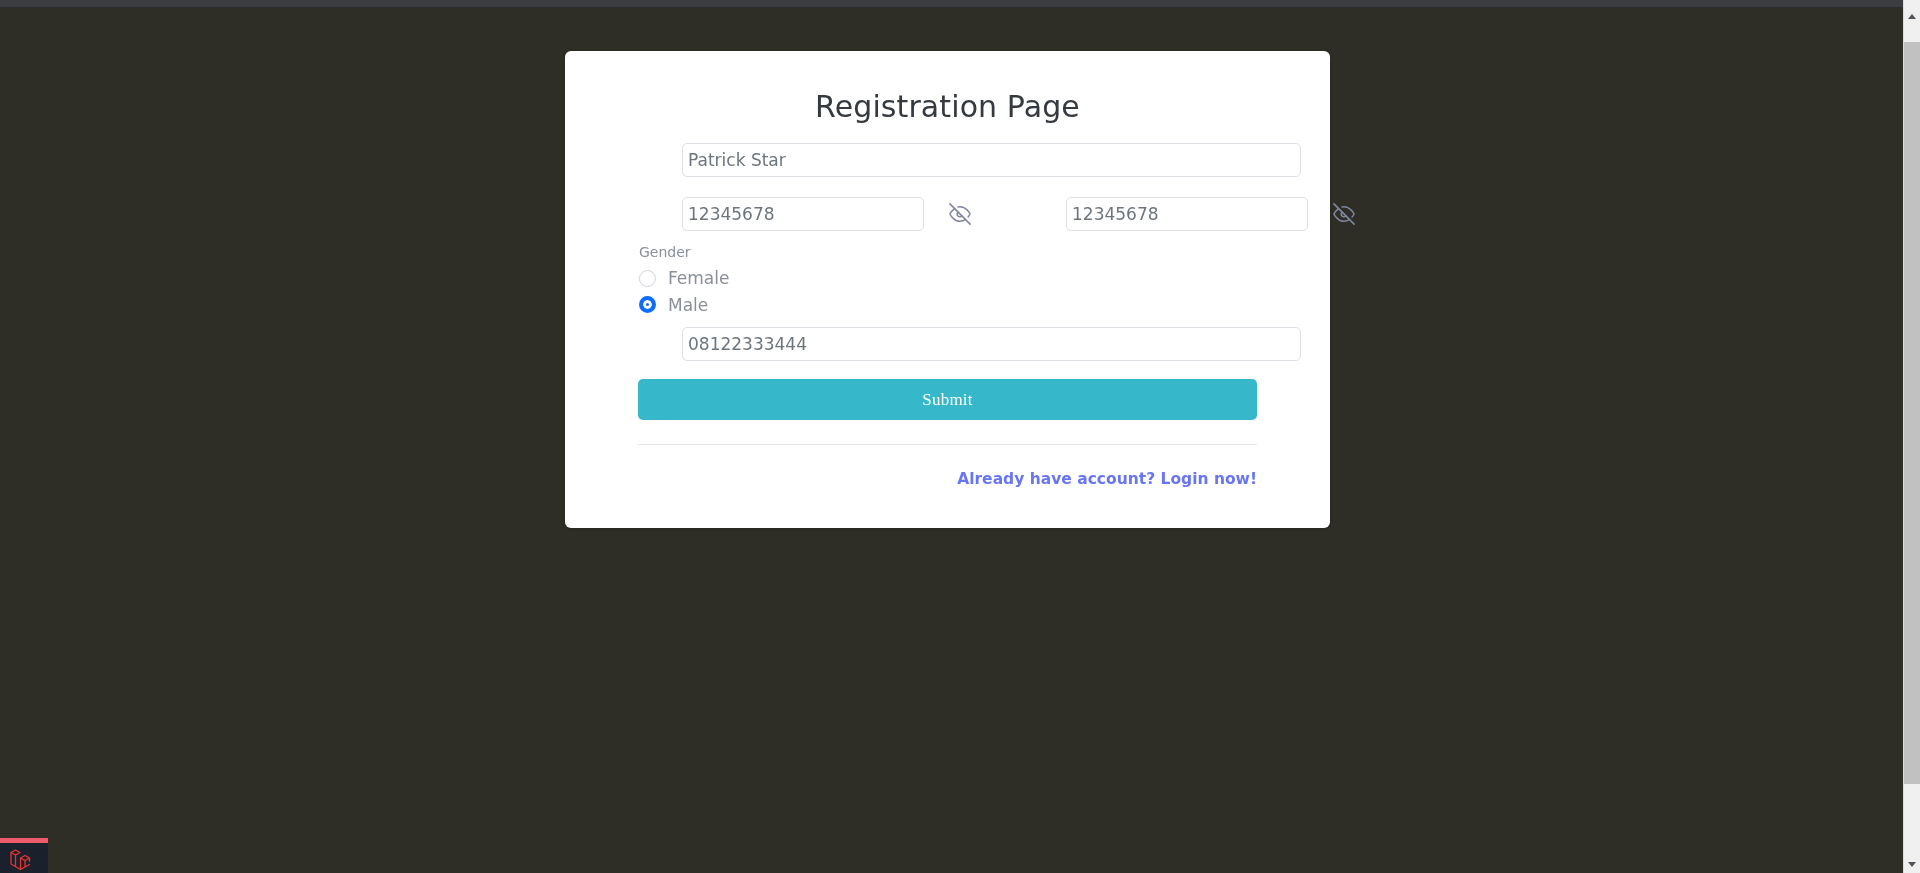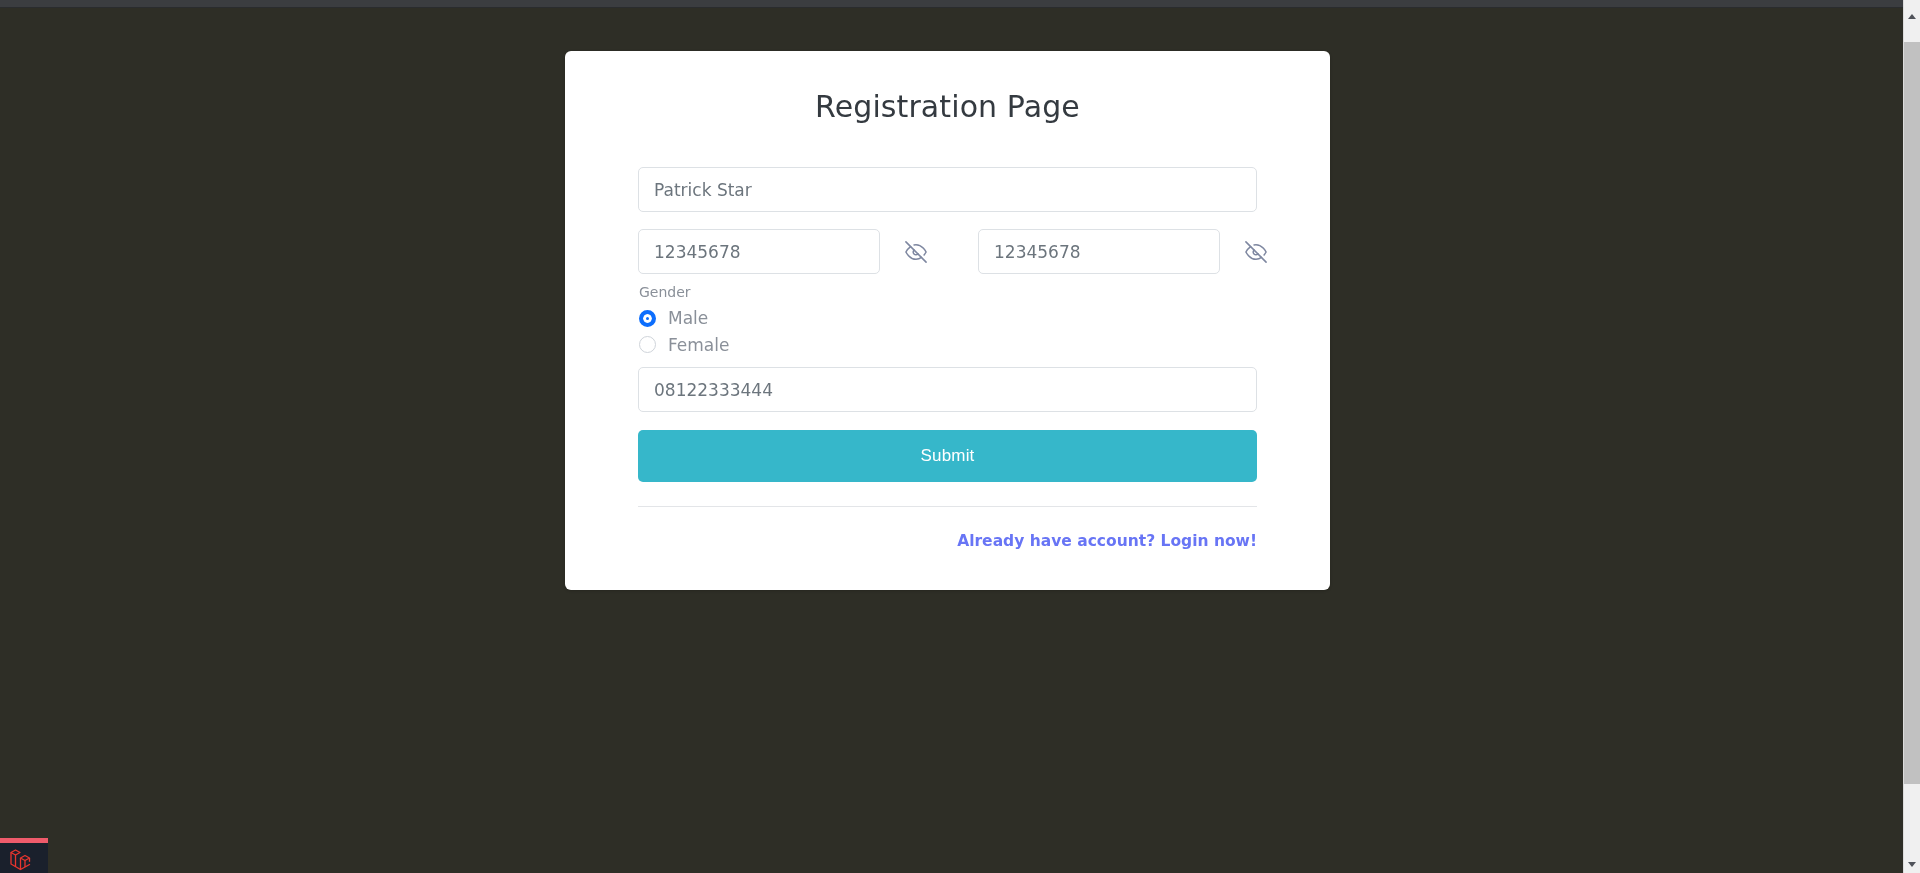--- a/index.html
+++ b/index.html
@@ -50,46 +50,47 @@
     top: 43px;
     width: 765px;
     box-sizing: border-box;
     background: #ffffff;
     border-radius: 6px;
     padding: 38px 73px 40px 73px;
     box-shadow: 0 1px 3px rgba(0,0,0,0.18);
   }
 
   #page-title {
-    margin: 0 0 42px 0;
+    margin: 0 0 18px 0;
     text-align: center;
     font-size: 30px;
     font-weight: 400;
     color: #343a40;
     letter-spacing: 0.1px;
     line-height: 1.2;
   }
 
   .field-row {
     margin-bottom: 17px;
   }
 
   .text-input {
     display: block;
     width: 100%;
     box-sizing: border-box;
-    height: 45px;
-    padding: 6px 15px;
+    height: 34px;
+    padding: 6px 5px;
     font-family: "DejaVu Sans", sans-serif;
     font-size: 17px;
     color: #6c757d;
     background: #ffffff;
     border: 1px solid #dde1e5;
     border-radius: 5px;
     outline: none;
+    margin-left: 44px;
   }
   .text-input::placeholder { color: #6c757d; }
 
   
   .password-row {
     display: flex;
     align-items: center;
     margin-bottom: 8px;
   }
   .pw-group {
@@ -167,27 +168,27 @@
     height: 24px;
     width: 1px;
     background: #3a3f44;
   }
 
   
   #submit-button {
     display: block;
     width: 100%;
     box-sizing: border-box;
-    height: 52px;
+    height: 41px;
     margin-top: 18px;
     background: #36b7ca;
     border: none;
     border-radius: 5px;
     color: #ffffff;
-    font-family: Liberation Sans, sans-serif;
+    font-family: Liberation Serif, serif;
     font-size: 17px;
     font-weight: 400;
     cursor: pointer;
     letter-spacing: 0.2px;
   }
 
   #card-divider {
     margin: 24px 0 0 0;
     border: none;
     border-top: 1px solid #e3e5e8;
@@ -296,27 +297,27 @@
               <line x1="1" y1="1" x2="23" y2="23"></line>
             </svg>
           </button>
         </div>
       </div>
 
       <div id="gender-block">
         <div id="gender-label">Gender</div>
 
         <div class="radio-row">
+          <span class="radio-mark off"></span>
+          <span class="radio-text">Female</span>
+        </div>
+
+        <div class="radio-row">
           <span class="radio-mark on"></span>
           <span class="radio-text">Male</span>
-        </div>
-
-        <div class="radio-row">
-          <span class="radio-mark off"></span>
-          <span class="radio-text">Female</span>
         </div>
       </div>
 
       <div class="field-row">
         <input class="text-input" type="text" value="08122333444" style="">
       </div>
 
 
       <button id="submit-button">Submit</button>
 

